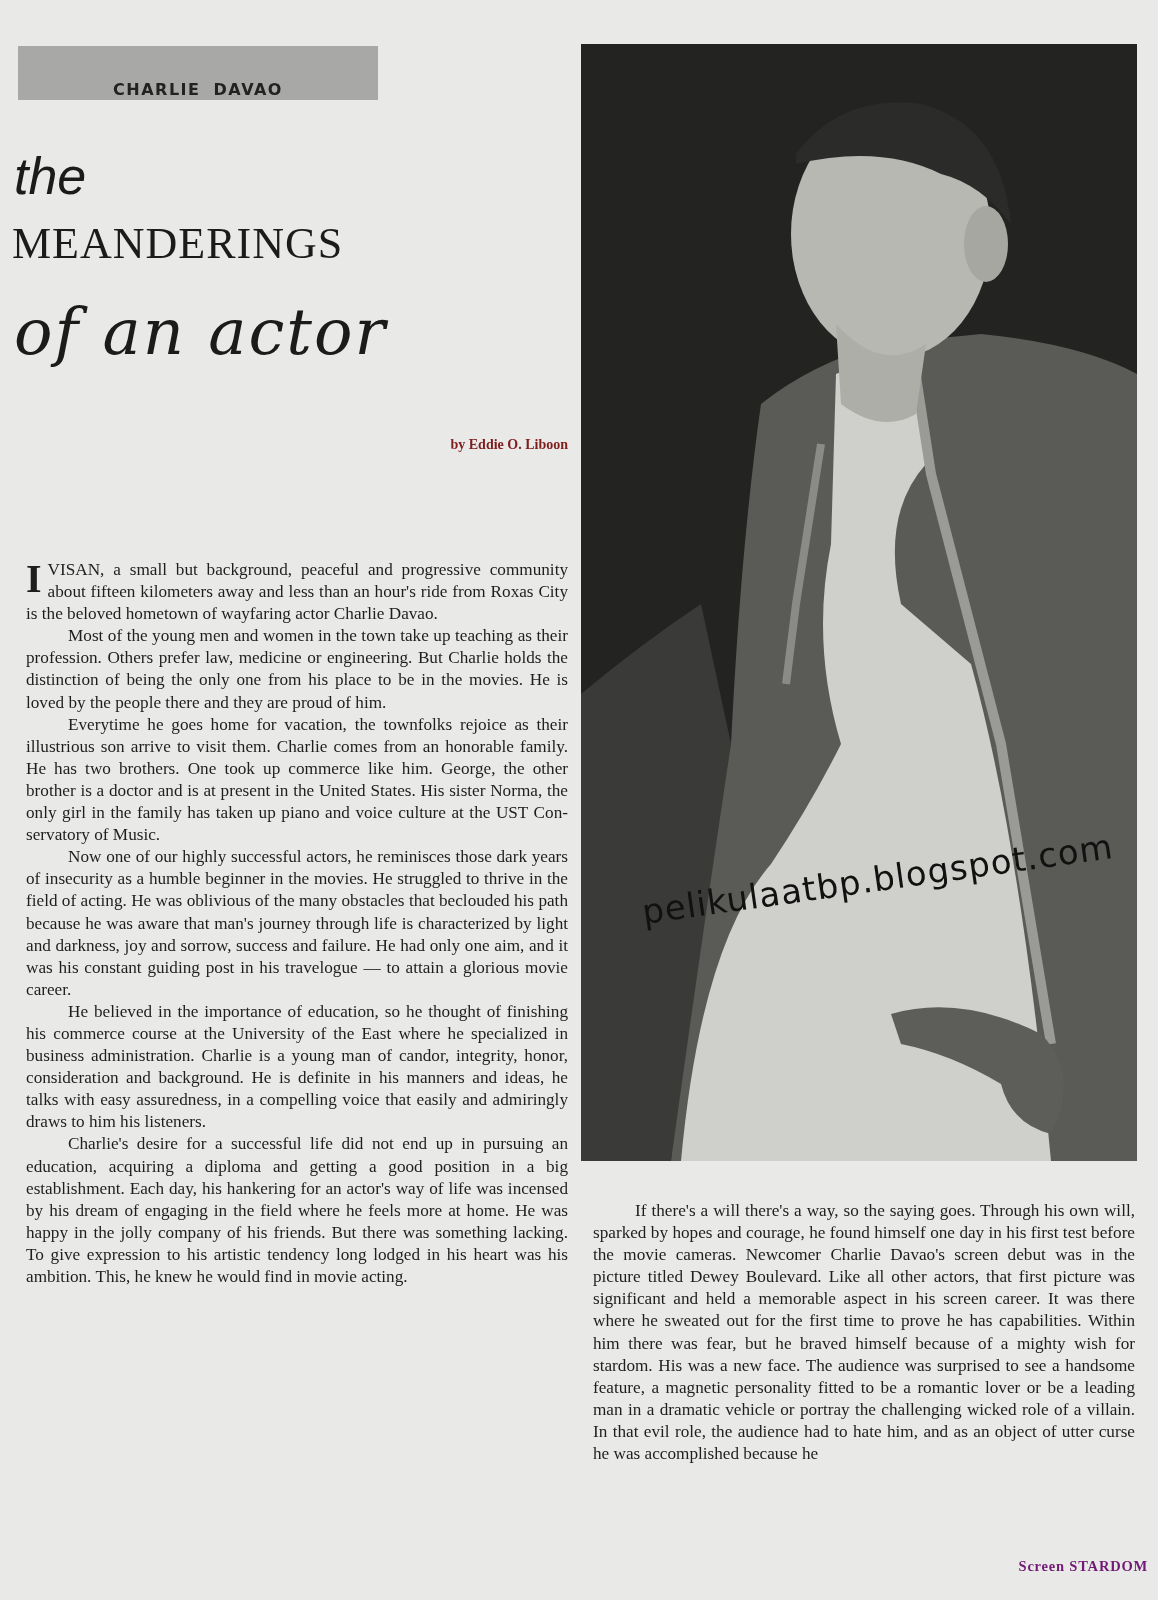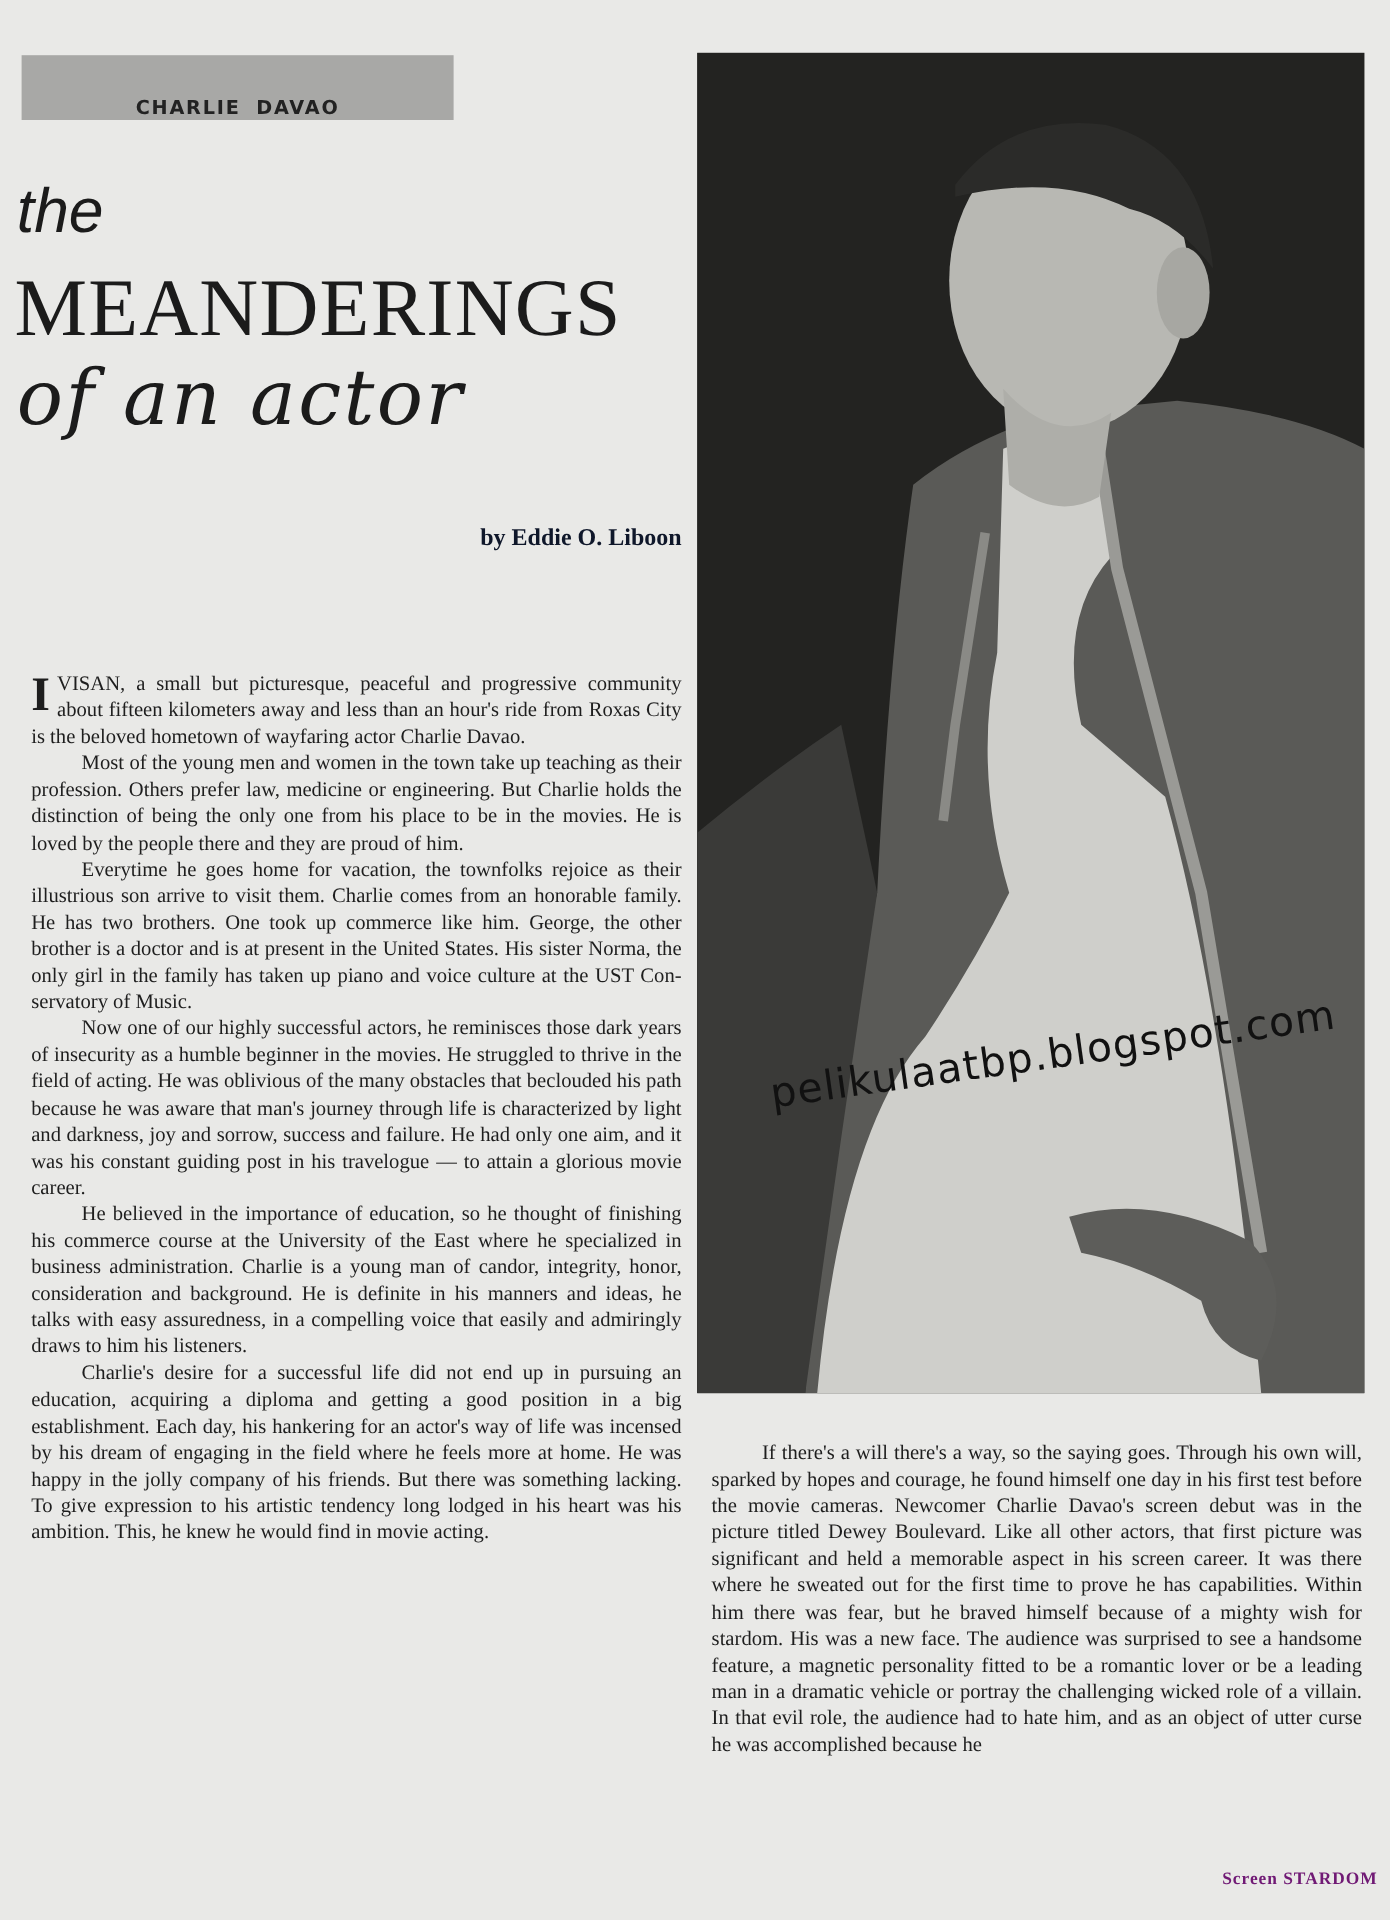--- a/index.html
+++ b/index.html
@@ -21,31 +21,31 @@
       font-size: 16px; letter-spacing: 1.5px; color: #222; word-spacing: 6px; margin-top: 32px;
     }
     .title-the {
       position: absolute; left: 14px; top: 150px;
       font-family: Liberation Sans, sans-serif; font-style: italic;
       font-size: 52px; color: #1b1b1b; line-height: 1;
     }
     .title-main {
       position: absolute; left: 12px; top: 222px;
       font-family: "Liberation Serif", serif;
-      font-size: 68px; letter-spacing: 1px; color: #1b1b1b; line-height: 1;
+      font-size: 44px; letter-spacing: 1px; color: #1b1b1b; line-height: 1;
     }
     .title-sub {
       position: absolute; left: 14px; top: 300px;
       font-family: "DejaVu Serif", serif; font-style: italic;
       font-size: 64px; letter-spacing: 2px; color: #1b1b1b; line-height: 1;
     }
     .byline {
       position: absolute; right: 590px; top: 437px;
       font-family: "Liberation Serif", serif; font-weight: bold;
-      font-size: 20px; color: #0f172a;
+      font-size: 14px; color: #7f1d1d;
     }
     .col {
       position: absolute;
       font-family: "Liberation Serif", serif;
       font-size: 17.2px; line-height: 22.1px;
       text-align: justify; hyphens: manual;
     }
     .col-left { left: 26px; top: 559px; width: 542px; }
     .col-right { left: 593px; top: 1200px; width: 542px; }
     .col p { margin: 0; text-indent: 42px; }
@@ -85,21 +85,21 @@
     <span>CHARLIE DAVAO</span>
   </div>
 
   <div class="title-the">the</div>
   <div class="title-main">MEANDERINGS</div>
   <div class="title-sub">of an actor</div>
 
   <div class="byline">by Eddie O. Liboon</div>
 
   <div class="col col-left">
-    <p class="first"><span class="dropcap">I</span><span>VISAN, a small but picturesque, peaceful and progres­sive community about fifteen kilometers away and less than an hour's ride from Roxas City is the beloved hometown of wayfaring actor Charlie Davao.</span></p>
+    <p class="first"><span class="dropcap">I</span><span>VISAN, a small but background, peaceful and progres­sive community about fifteen kilometers away and less than an hour's ride from Roxas City is the beloved hometown of wayfaring actor Charlie Davao.</span></p>
     <p>Most of the young men and women in the town take up teaching as their profession. Others prefer law, medicine or engineering. But Charlie holds the dis­tinction of being the only one from his place to be in the movies. He is loved by the people there and they are proud of him.</p>
     <p>Everytime he goes home for vacation, the town­folks rejoice as their illustrious son arrive to visit them. Charlie comes from an honorable family. He has two brothers. One took up commerce like him. George, the other brother is a doctor and is at present in the United States. His sister Norma, the only girl in the family has taken up piano and voice culture at the UST Con­servatory of Music.</p>
     <p>Now one of our highly successful actors, he rem­inisces those dark years of insecurity as a humble begin­ner in the movies. He struggled to thrive in the field of acting. He was oblivious of the many obstacles that beclouded his path because he was aware that man's journey through life is characterized by light and dark­ness, joy and sorrow, success and failure. He had only one aim, and it was his constant guiding post in his travelogue — to attain a glorious movie career.</p>
     <p>He believed in the importance of education, so he thought of finishing his commerce course at the Univer­sity of the East where he specialized in business admi­nistration. Charlie is a young man of candor, integrity, honor, consideration and background. He is definite in his manners and ideas, he talks with easy assured­ness, in a compelling voice that easily and admiringly draws to him his listeners.</p>
     <p>Charlie's desire for a successful life did not end up in pursuing an education, acquiring a diploma and get­ting a good position in a big establishment. Each day, his hankering for an actor's way of life was incensed by his dream of engaging in the field where he feels more at home. He was happy in the jolly company of his friends. But there was something lacking. To give expression to his artistic tendency long lodged in his heart was his ambition. This, he knew he would find in movie acting.</p>
   </div>
 
   <div class="photo">
     <svg width="556" height="1117" viewBox="0 0 556 1117">
       <rect width="556" height="1117" fill="#232321"></rect>

